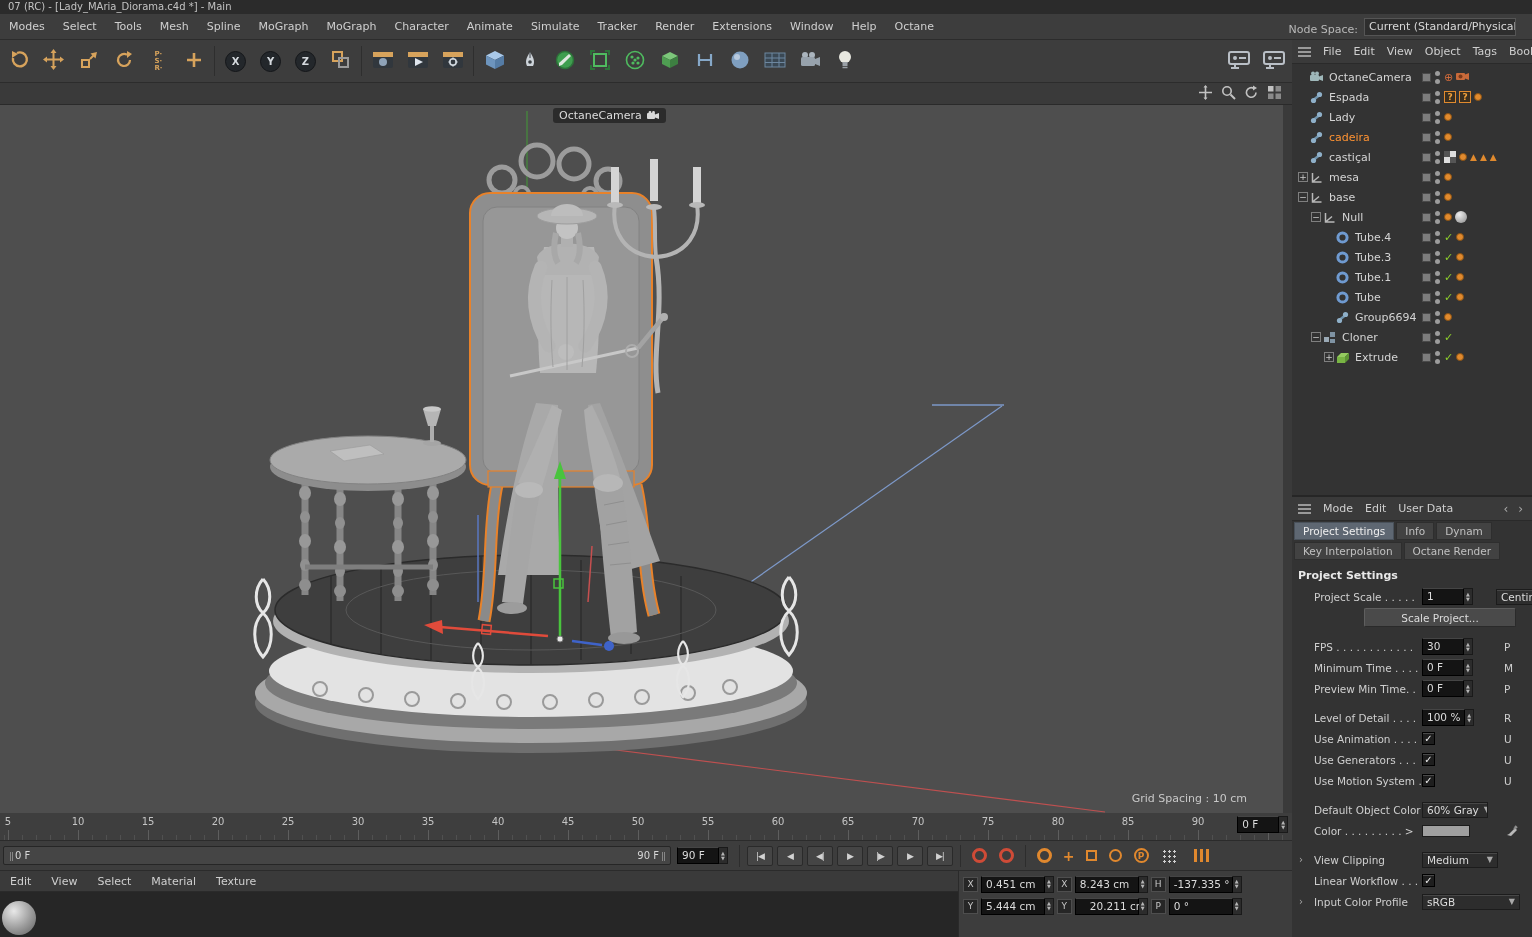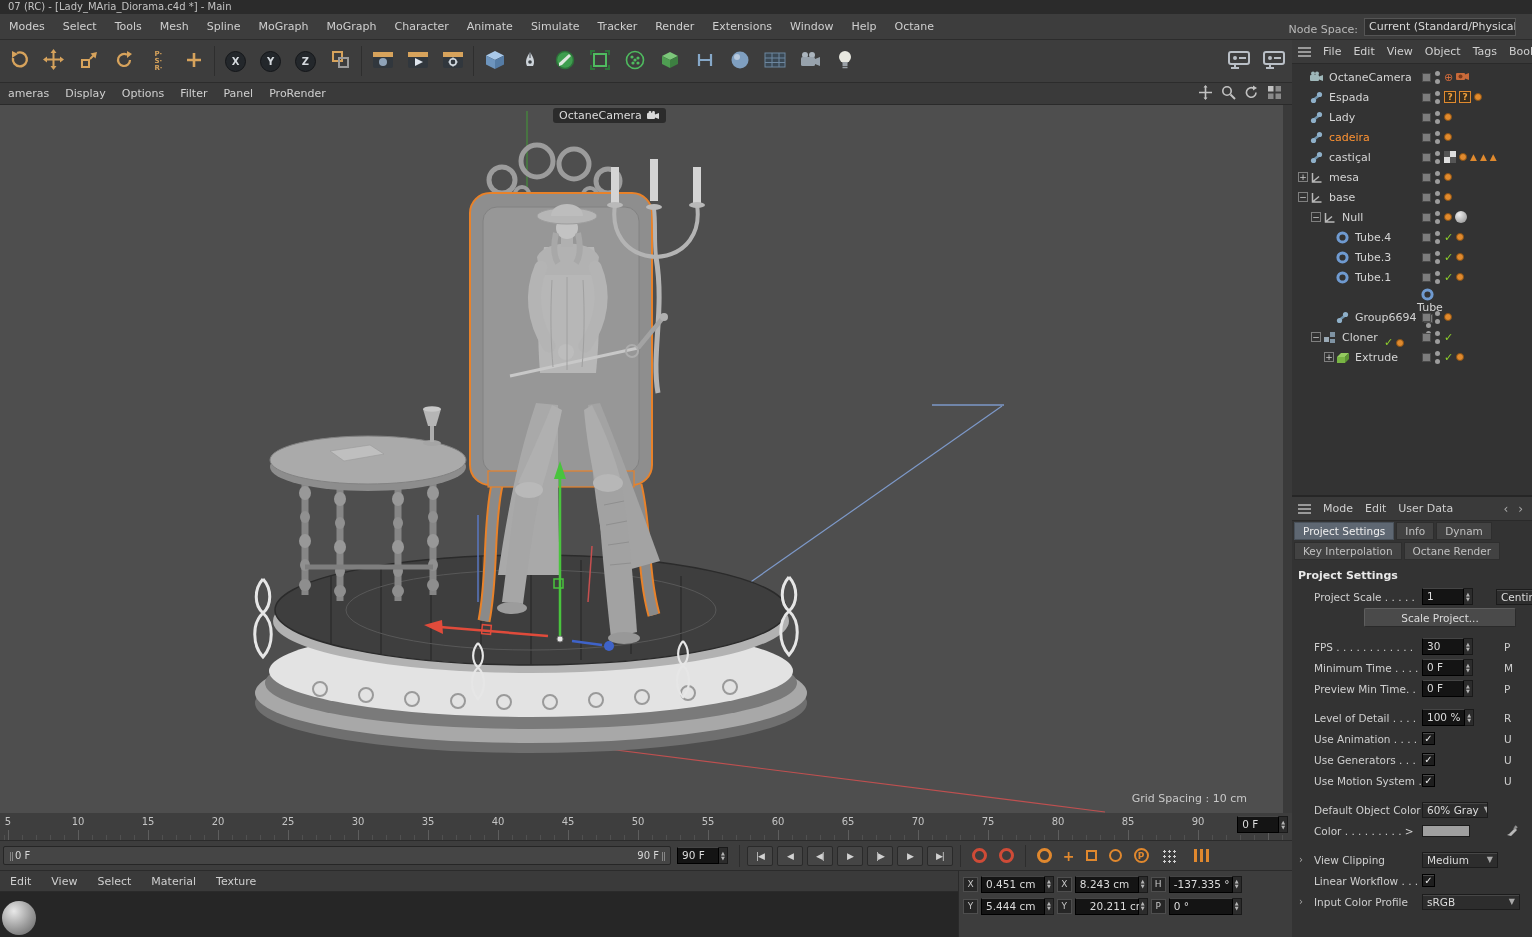--- a/index.html
+++ b/index.html
@@ -349,28 +349,20 @@
         <span><svg width="24" height="22">
             <rect x="2" y="3" width="20" height="12" rx="2" fill="none" stroke="#b9bfc6" stroke-width="2"></rect>
             <circle cx="8" cy="9" r="2" fill="#b9bfc6"></circle>
             <line x1="12" y1="9" x2="19" y2="9" stroke="#b9bfc6" stroke-width="2"></line>
             <path d="M8,15 v4 M4,19 h8" stroke="#b9bfc6" stroke-width="2" fill="none"></path>
           </svg></span>
       </div>
     </div>
 
   <div id="vpmenu">
-    <div id="vpm-items" style="display:flex">
-        <div class="mi">ameras</div>
-        <div class="mi">Display</div>
-        <div class="mi">Options</div>
-        <div class="mi">Filter</div>
-        <div class="mi">Panel</div>
-        <div class="mi">ProRender</div>
-      </div>
     <div id="vpm-nav">
         <span><svg width="15" height="15">
             <path d="M7.5,1 V14 M1,7.5 H14" stroke="#c2c2c2" stroke-width="1.6"></path>
             <path d="M7.5,0 l2,2.6 h-4 z M7.5,15 l2,-2.6 h-4 z" fill="#c2c2c2"></path>
           </svg></span>
         <span><svg width="15" height="15">
             <circle cx="6" cy="6" r="4.2" fill="none" stroke="#c2c2c2" stroke-width="1.6"></circle>
             <line x1="9.5" y1="9.5" x2="14" y2="14" stroke="#c2c2c2" stroke-width="2"></line>
           </svg></span>
         <span><svg width="15" height="15">
@@ -924,21 +916,21 @@
           <span class="lbx"></span>
           <span class="vd">
             <i></i>
             <i></i>
           </span>
           <span class="otags">
             <span class="tag-check">✓</span>
             <span class="tag-dot"></span>
           </span>
         </div>
-        <div class="orow" style="padding-left: 32px; flex-direction: column;">
+        <div class="orow" style="padding-left: 32px;">
           <span class="expsp"></span>
           <span class="oicon">
             <svg width="13" height="13">
               <circle cx="6.5" cy="6.5" r="4.6" fill="none" stroke="#6f9ad0" stroke-width="3"></circle>
             </svg>
           </span>
           <span class="olbl">Tube</span>
           <span class="ospace"></span>
           <span class="lbx"></span>
           <span class="vd">

